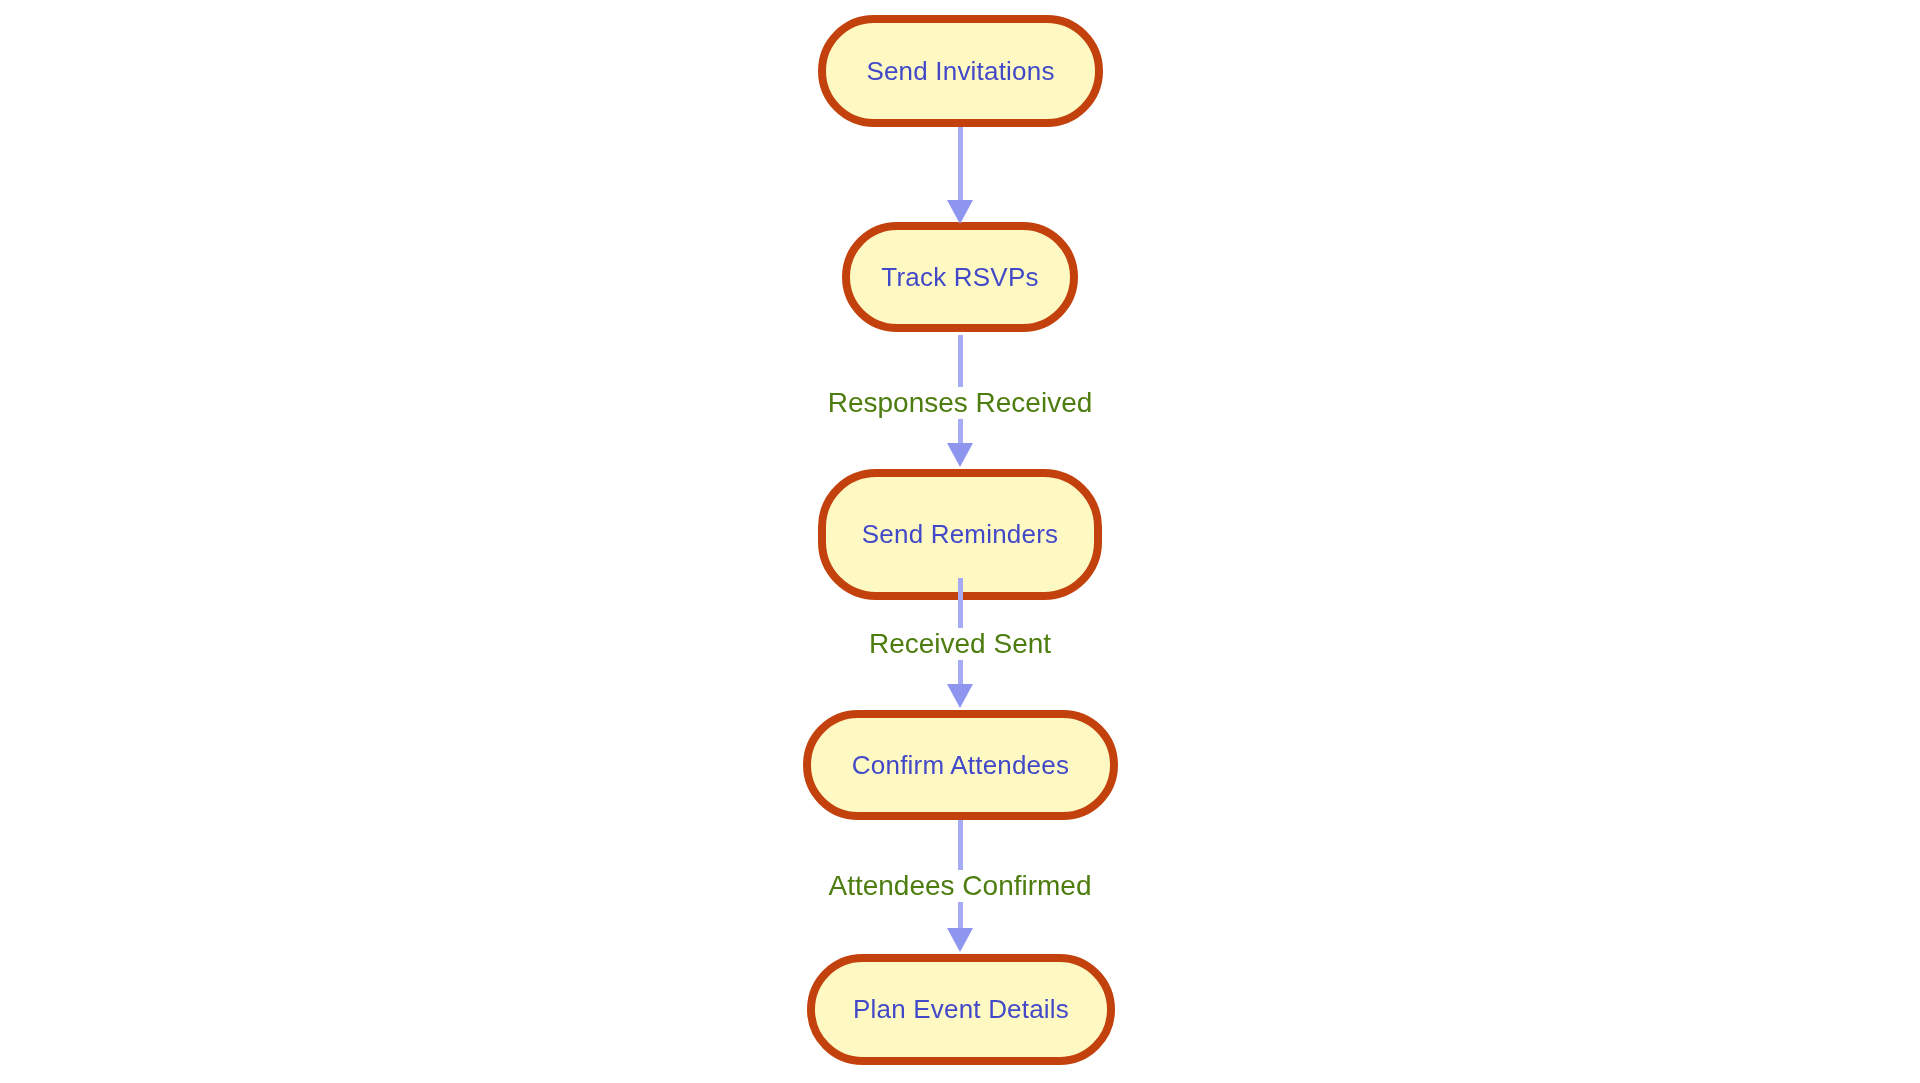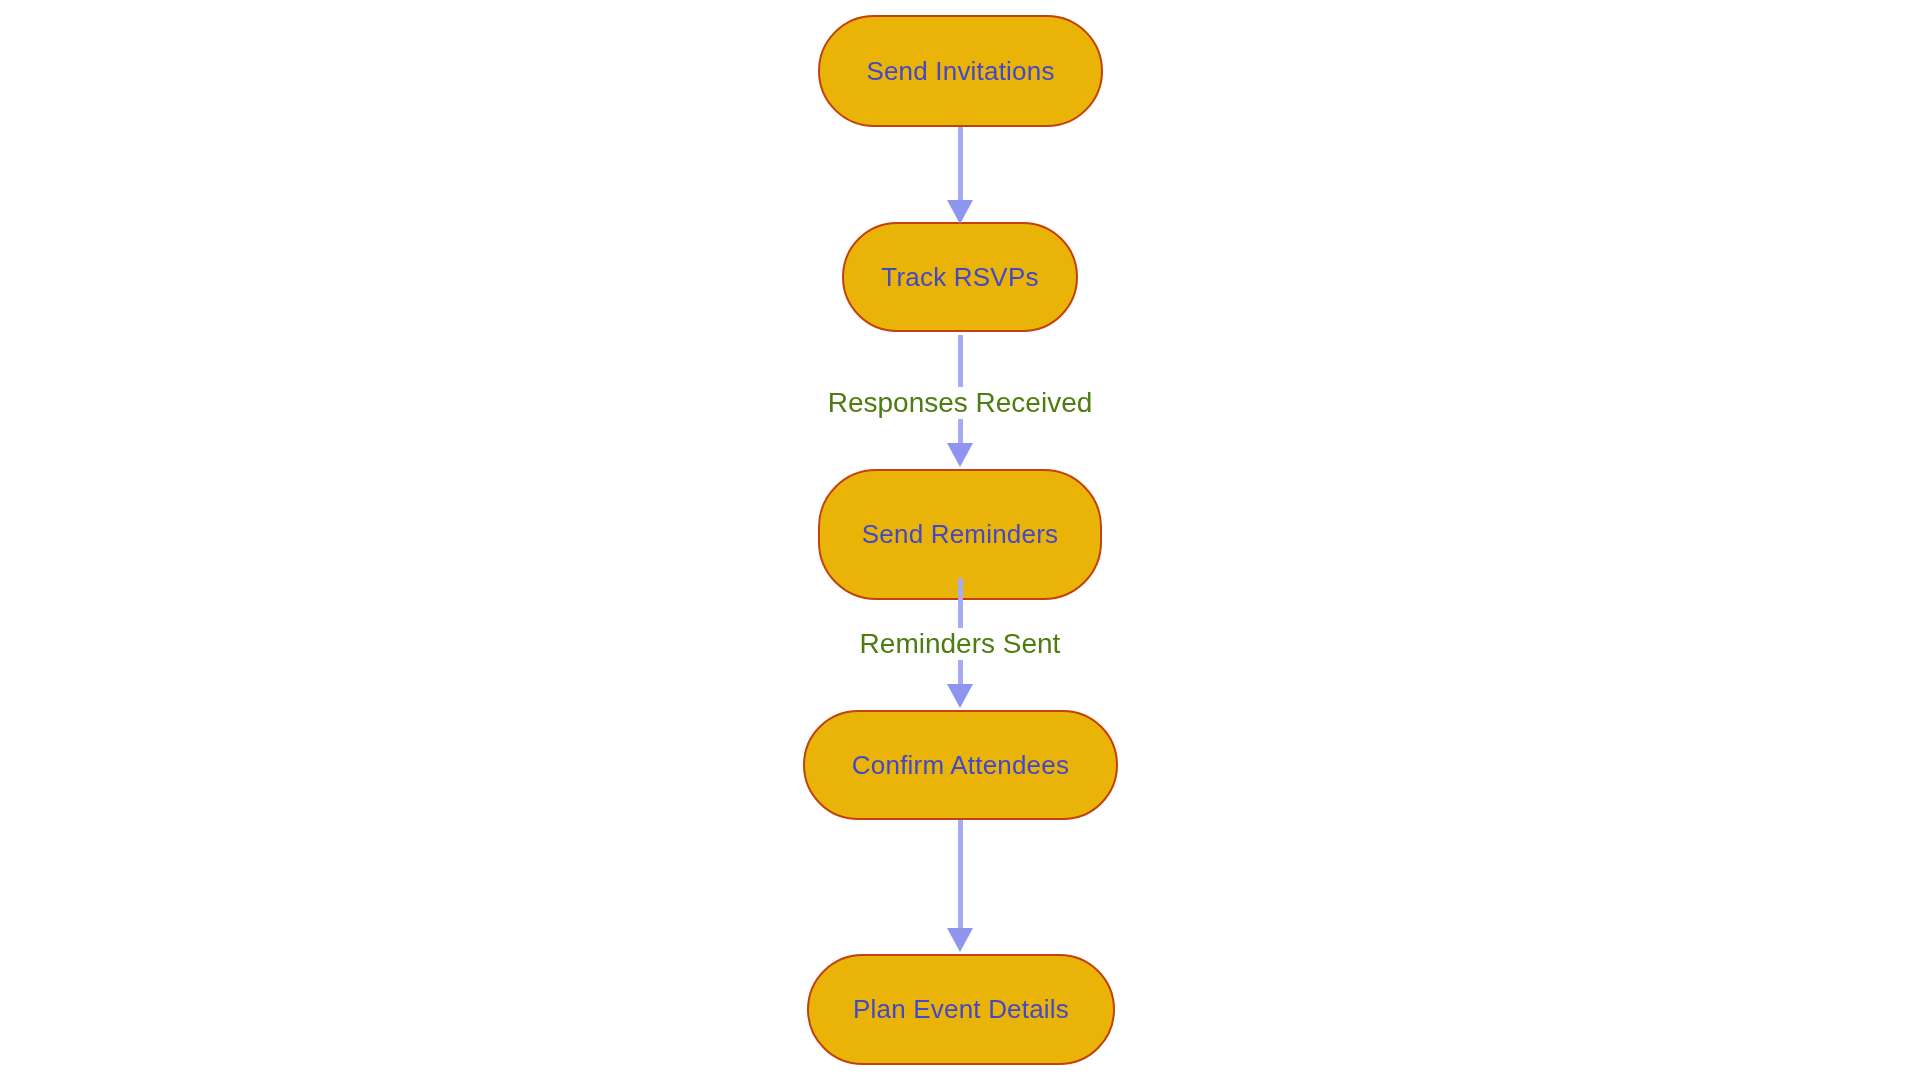--- a/index.html
+++ b/index.html
@@ -10,22 +10,22 @@
     position: relative;
     width: 1920px;
     height: 1083px;
     background: #ffffff;
     overflow: hidden;
   }
 
   
   .node {
     position: absolute;
-    background: #eab308;
-    border: 2px solid #c2410c;
+    background: #fef9c3;
+    border: 8px solid #c2410c;
     border-radius: 58px;
     display: flex;
     align-items: center;
     justify-content: center;
   }
   .node .node-label {
     color: #4249c8;
     font-size: 26px;
     letter-spacing: 0.2px;
     white-space: nowrap;
@@ -100,18 +100,19 @@
 
   <div class="edge-line e1-line"></div>
   <div class="edge-head e1-head"></div>
 
   <div class="edge-line e2-line"></div>
   <div class="edge-head e2-head"></div>
   <div class="edge-label l2">Responses Received</div>
 
   <div class="edge-line e3-line"></div>
   <div class="edge-head e3-head"></div>
-  <div class="edge-label l3">Reminders Sent</div>
+  <div class="edge-label l3">Received Sent</div>
 
   <div class="edge-line e4-line"></div>
   <div class="edge-head e4-head"></div>
+  <div class="edge-label l4">Attendees Confirmed</div>
 
 </div>
 
 </body></html>

